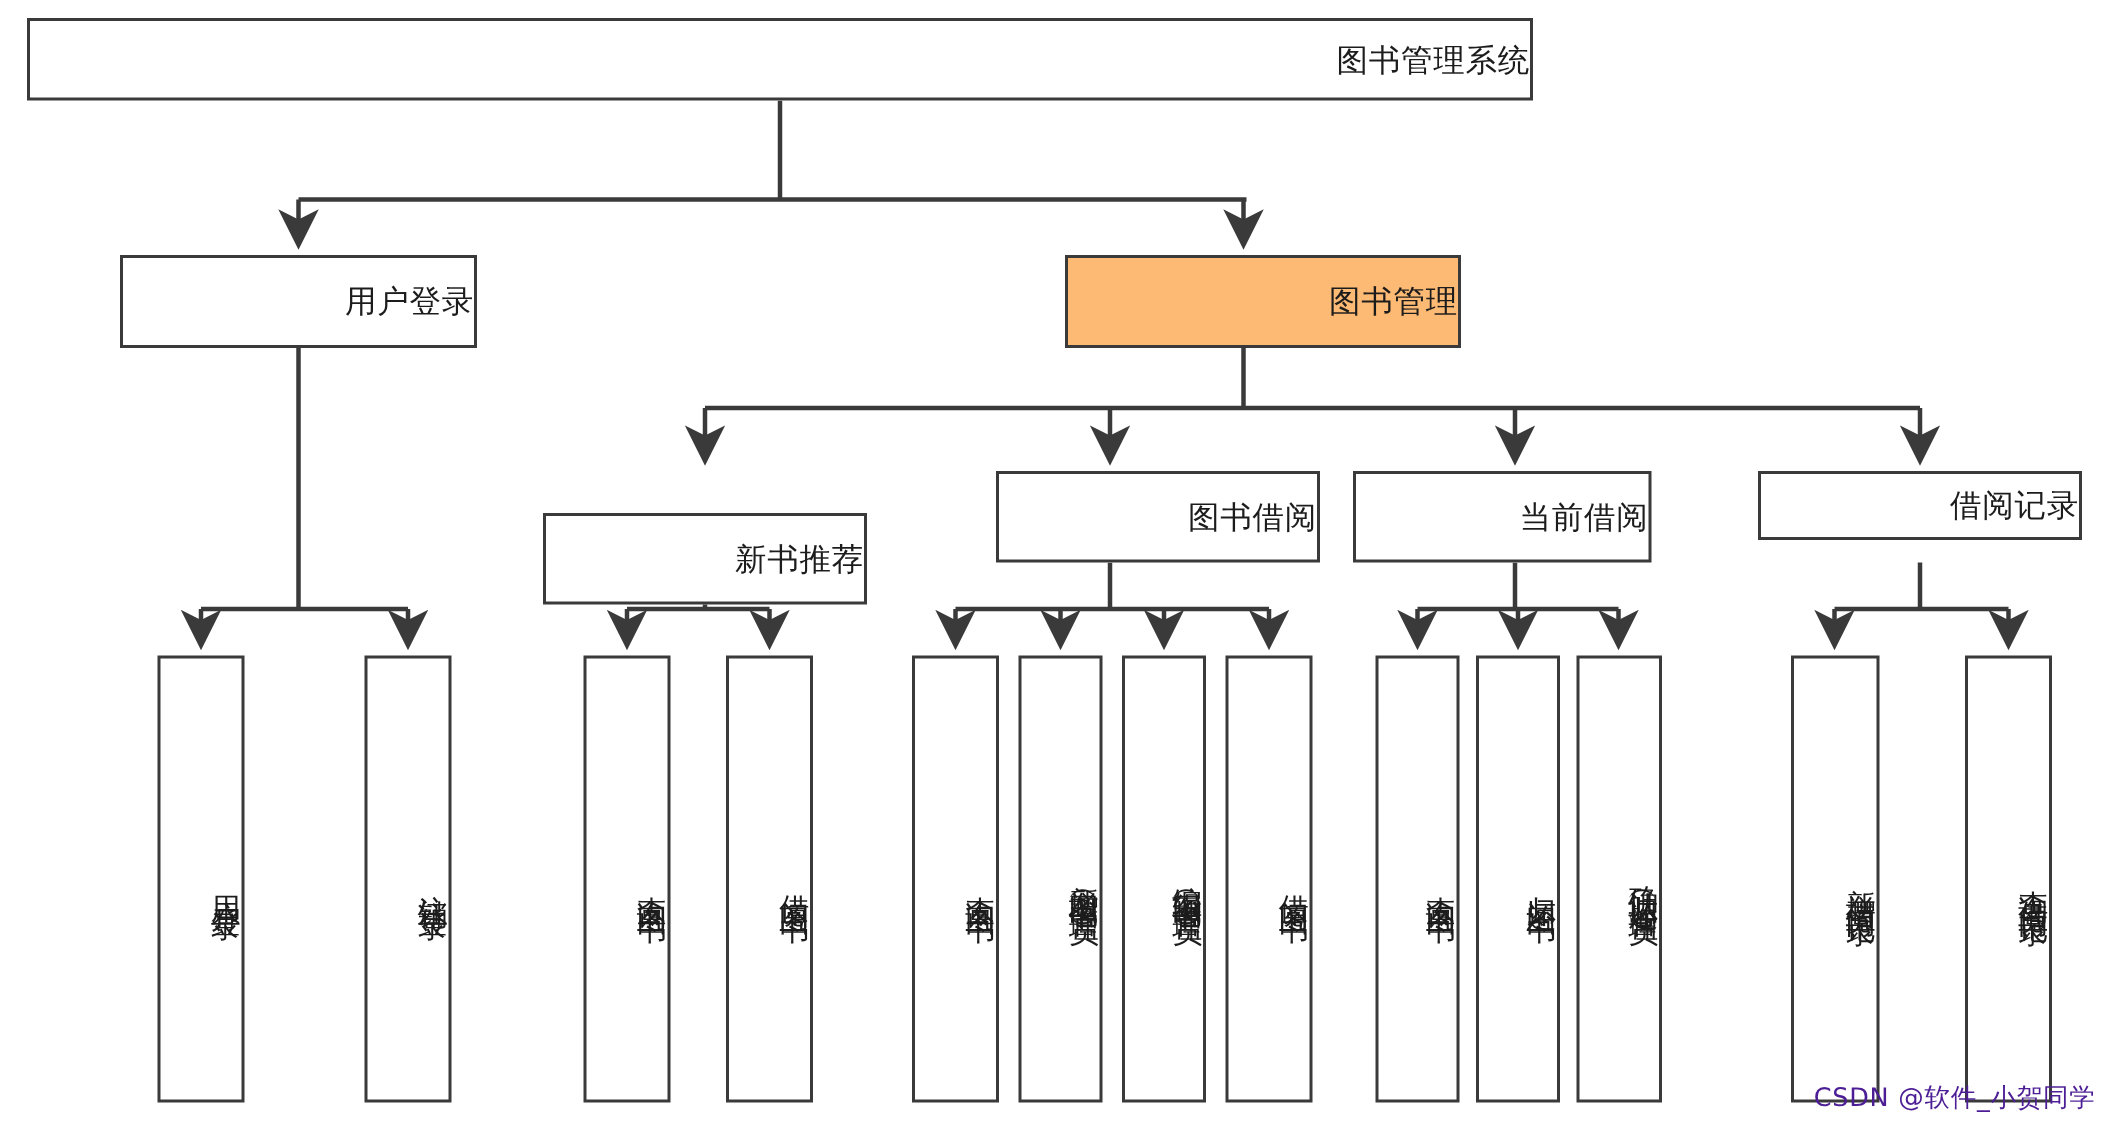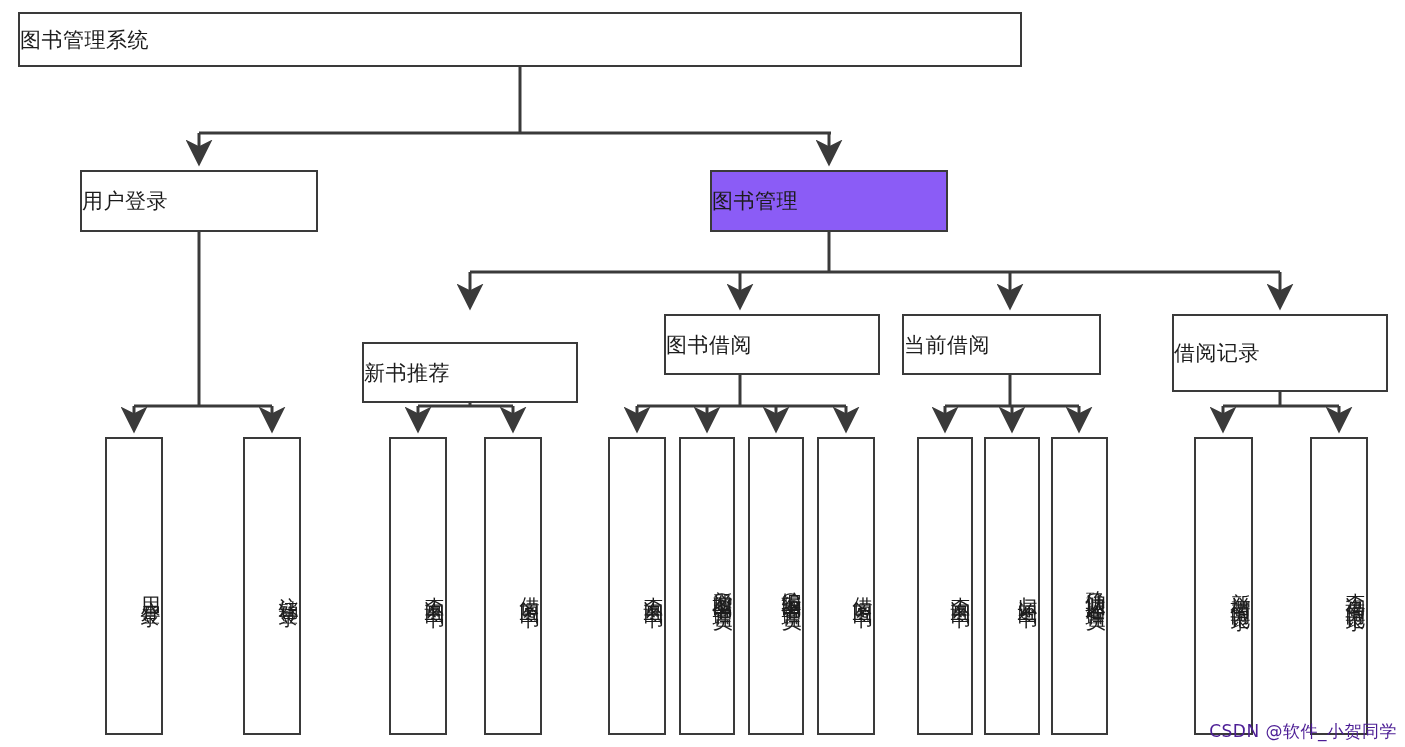--- a/index.html
+++ b/index.html
@@ -25,21 +25,21 @@
     height: 747px;
     pointer-events: none;
   }
   .node {
     position: absolute;
     box-sizing: border-box;
     border: 2.5px solid #3a3a3a;
     background: #ffffff;
     display: flex;
     align-items: center;
-    justify-content: flex-start;
+    justify-content: flex-end;
     color: #1c1c1c;
   }
   .node.horiz {
     writing-mode: horizontal-tb;
     font-size: 21px;
     letter-spacing: 0.5px;
   }
   .node.vert {
     writing-mode: vertical-rl;
     text-orientation: upright;
@@ -123,34 +123,34 @@
     </g>
   </svg>
 
   <div class="node horiz" style="left: 18px; top: 12px; width: 1004px; height: 55px; border-color: rgb(58, 58, 58); color: rgb(28, 28, 28); background: rgb(255, 255, 255);">
     <span class="lbl">图书管理系统</span>
   </div>
 
   <div class="node horiz" style="left: 80px; top: 170px; width: 238px; height: 62px; border-color: rgb(58, 58, 58); color: rgb(28, 28, 28); background: rgb(255, 255, 255);">
     <span class="lbl">用户登录</span>
   </div>
-  <div class="node horiz" style="left: 710px; top: 170px; width: 238px; height: 62px; border-color: rgb(58, 58, 58); color: rgb(28, 28, 28); background: #8b5cf6;">
+  <div class="node horiz" style="left: 710px; top: 170px; width: 264px; height: 62px; border-color: rgb(58, 58, 58); color: rgb(28, 28, 28); background: #fdba74;">
     <span class="lbl">图书管理</span>
   </div>
 
   <div class="node horiz" style="left: 362px; top: 314px; width: 216px; height: 61px; border-color: rgb(58, 58, 58); color: rgb(28, 28, 28); background: rgb(255, 255, 255); margin-top: 28px;">
     <span class="lbl">新书推荐</span>
   </div>
   <div class="node horiz" style="left: 664px; top: 314px; width: 216px; height: 61px; border-color: rgb(58, 58, 58); color: rgb(28, 28, 28); background: rgb(255, 255, 255);">
     <span class="lbl">图书借阅</span>
   </div>
   <div class="node horiz" style="left: 902px; top: 314px; width: 199px; height: 61px; border-color: rgb(58, 58, 58); color: rgb(28, 28, 28); background: rgb(255, 255, 255);">
     <span class="lbl">当前借阅</span>
   </div>
-  <div class="node horiz" style="left: 1172px; top: 314px; width: 216px; height: 78px; border-color: rgb(58, 58, 58); color: rgb(28, 28, 28); background: rgb(255, 255, 255);">
+  <div class="node horiz" style="left: 1172px; top: 314px; width: 216px; height: 46px; border-color: rgb(58, 58, 58); color: rgb(28, 28, 28); background: rgb(255, 255, 255);">
     <span class="lbl">借阅记录</span>
   </div>
 
   <div class="node vert" style="left: 105px; top: 437px; width: 58px; height: 298px; border-color: rgb(58, 58, 58); color: rgb(28, 28, 28); background: rgb(255, 255, 255);">
     <span class="lbl">用户登录</span>
   </div>
   <div class="node vert" style="left: 243px; top: 437px; width: 58px; height: 298px; border-color: rgb(58, 58, 58); color: rgb(28, 28, 28); background: rgb(255, 255, 255);">
     <span class="lbl">注销登录</span>
   </div>
   <div class="node vert" style="left: 389px; top: 437px; width: 58px; height: 298px; border-color: rgb(58, 58, 58); color: rgb(28, 28, 28); background: rgb(255, 255, 255);">

